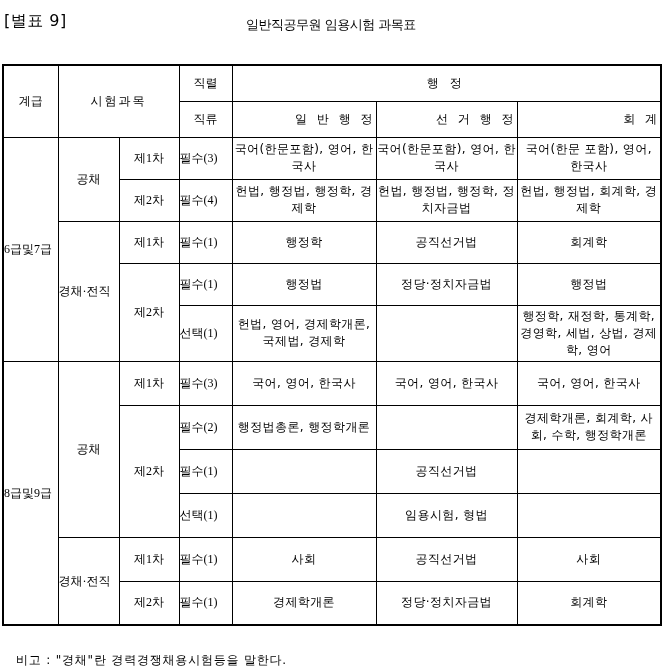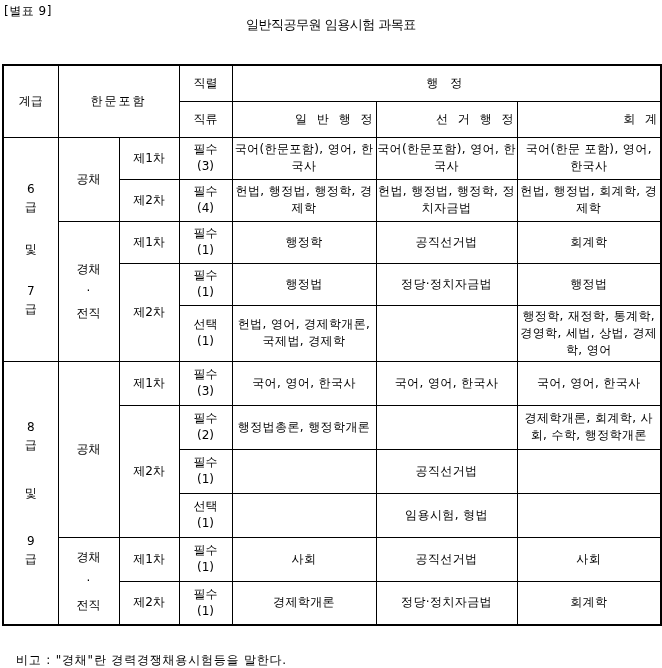--- a/index.html
+++ b/index.html
@@ -1,41 +1,41 @@
 <!DOCTYPE html>
 <html><head>
 <meta charset="utf-8">
 <style>
   html, body { margin: 0; padding: 0; background: #ffffff; }
   body {
     width: 662px; height: 668px; position: relative; overflow: hidden;
     font-family: "DejaVu Sans", sans-serif; color: #000;
   }
   .annex-label {
-    position: absolute; left: 4px; top: 3px;
-    font-size: 12px; letter-spacing: 0.5px;
+    position: absolute; left: 4px; top: 11px;
+    font-size: 16px; letter-spacing: 0.5px;
   }
   .doc-title {
     position: absolute; left: 0; width: 662px; top: 16px;
     text-align: center; font-weight: normal; font-size: 13px; letter-spacing: -0.5px;
   }
   table.grid {
     position: absolute; left: 2px; top: 64px;
     border-collapse: collapse; table-layout: fixed;
     border: 2px solid #000;
     font-size: 12px;
   }
   table.grid td {
     border: 1px solid #000; padding: 0; vertical-align: middle;
     line-height: 17px;
   }
-  td.c { text-align: center; }
+  td.c { text-align: center; font-family: Liberation Serif, serif; }
   td.txt { padding: 2px 2px 2px 3px; text-align: center; letter-spacing: 0.4px; }
   td.hdr-spaced { letter-spacing: 6px; text-align: right; }
-  .stack { display: flex; flex-direction: column; align-items: center; }
+  .stack { display: flex; flex-direction: row; align-items: center; }
   .grade-stack span { line-height: 18px; }
   .grade-stack .gap { height: 24px; }
   .pill { line-height: 17px; }
   .note {
     position: absolute; left: 16px; top: 652px; font-size: 12px; letter-spacing: 0.8px;
   }
   .thick-top td { border-top: 2px solid #000; }
 </style>
 </head>
 <body>
@@ -50,21 +50,21 @@
     <col style="width:60px">
     <col style="width:53px">
     <col style="width:144px">
     <col style="width:141px">
     <col style="width:144px">
   </colgroup>
 
   <tbody>
       <tr style="height:36px">
     <td class="c" rowspan="2">계급</td>
-    <td class="c" rowspan="2" colspan="2" style="letter-spacing:2px">한문포함</td>
+    <td class="c" rowspan="2" colspan="2" style="letter-spacing:2px">시험과목</td>
     <td class="c">직렬</td>
     <td class="c" colspan="3" style="letter-spacing:4px">행 정</td>
   </tr>
   <tr style="height:36px">
     <td class="c">직류</td>
     <td class="hdr-spaced" style="letter-spacing:3px">일 반 행 정</td>
     <td class="hdr-spaced" style="letter-spacing:3px">선 거 행 정</td>
     <td class="hdr-spaced" style="letter-spacing:3px">회 계</td>
   </tr>
 

